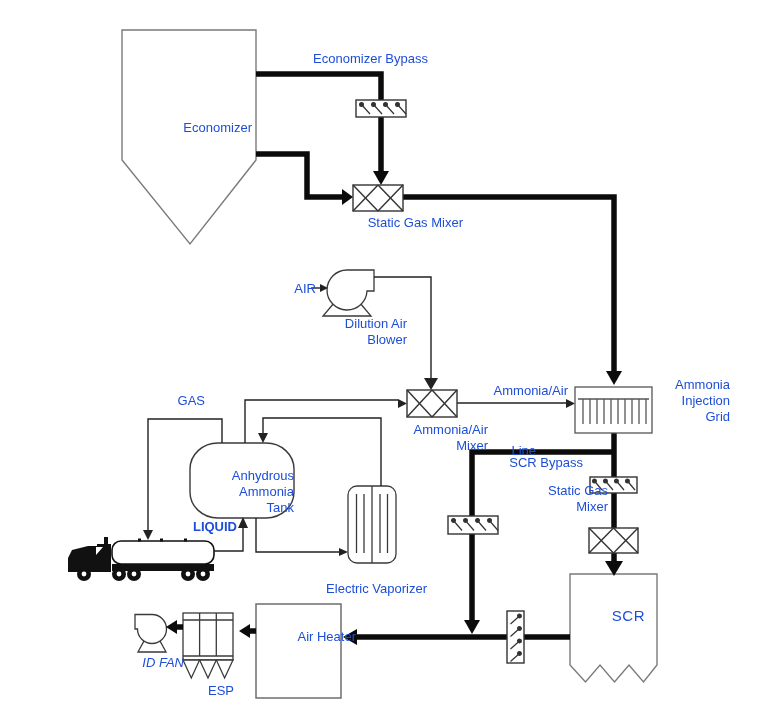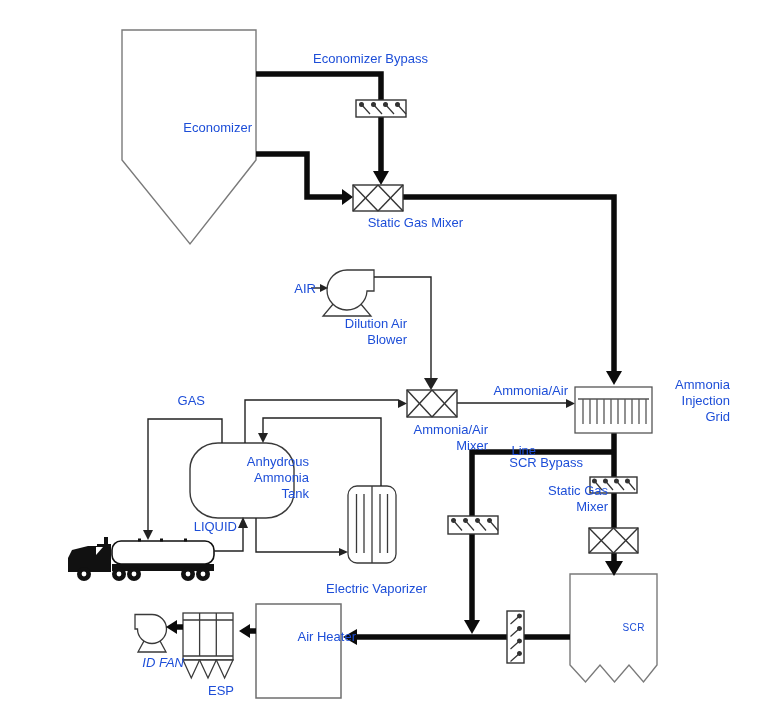--- a/index.html
+++ b/index.html
@@ -1,21 +1,21 @@
 <!DOCTYPE html>
 <html><head>
 <meta charset="utf-8">
 <style>
   html,body{margin:0;padding:0;background:#ffffff;}
   #stage{position:relative;width:768px;height:717px;background:#ffffff;overflow:hidden;
          font-family:"Liberation Sans", sans-serif;}
   #stage svg{position:absolute;left:0;top:0;}
   .lbl{position:absolute;font-size:13px;color:#1d4ed8;text-align:right;
        white-space:pre-line;line-height:1.22;}
-  .lbl.big{font-size:10px;letter-spacing:0.5px;margin-top:15px;}
+  .lbl.big{font-size:15px;letter-spacing:0.5px;}
   .lbl.onLine{background:#ffffff;padding:0 2px;}
 </style>
 </head>
 <body>
 
 <div id="stage">
 <svg width="768" height="717" viewBox="0 0 768 717">
 
   <polygon points="122,30 256,30 256,160 190,244 122,160" fill="#ffffff" stroke="#7a7a7a" stroke-width="1.4"></polygon>
 
@@ -230,21 +230,21 @@
   <div class="lbl" style="left:463px;top:383px;width:105px;">Ammonia/Air</div>
   <div class="lbl" style="left:466px;top:406px;width:70px;margin-top:37px;">Line</div>
   <div class="lbl" style="left:650px;top:377px;width:80px;">Ammonia
 Injection
 Grid</div>
   <div class="lbl" style="left:483px;top:455px;width:100px;">SCR Bypass</div>
   <div class="lbl" style="left:508px;top:483px;width:100px;">Static Gas
 Mixer</div>
   <div class="lbl big" style="left:583px;top:607px;width:62px;">SCR</div>
   <div class="lbl onLine" style="left:163px;top:393px;width:40px;">GAS</div>
-  <div class="lbl" style="left:190px;top:454px;width:104px;padding-left:15px;">Anhydrous
+  <div class="lbl" style="left:190px;top:468px;width:104px;">Anhydrous
 Ammonia
 Tank</div>
-  <div class="lbl" style="left:181px;top:519px;width:56px;">LIQUID</div>
+  <div class="lbl" style="left:181px;top:519px;width:56px;font-weight:bold;">LIQUID</div>
   <div class="lbl" style="left:302px;top:565px;width:125px;margin-top:16px;">Electric Vaporizer</div>
   <div class="lbl" style="left:256px;top:629px;width:100px;">Air Heater</div>
   <div class="lbl" style="left:190px;top:683px;width:44px;">ESP</div>
   <div class="lbl" style="left:120px;top:655px;width:64px;font-style:italic;">ID FAN</div>
 </div>
 
 </body></html>

